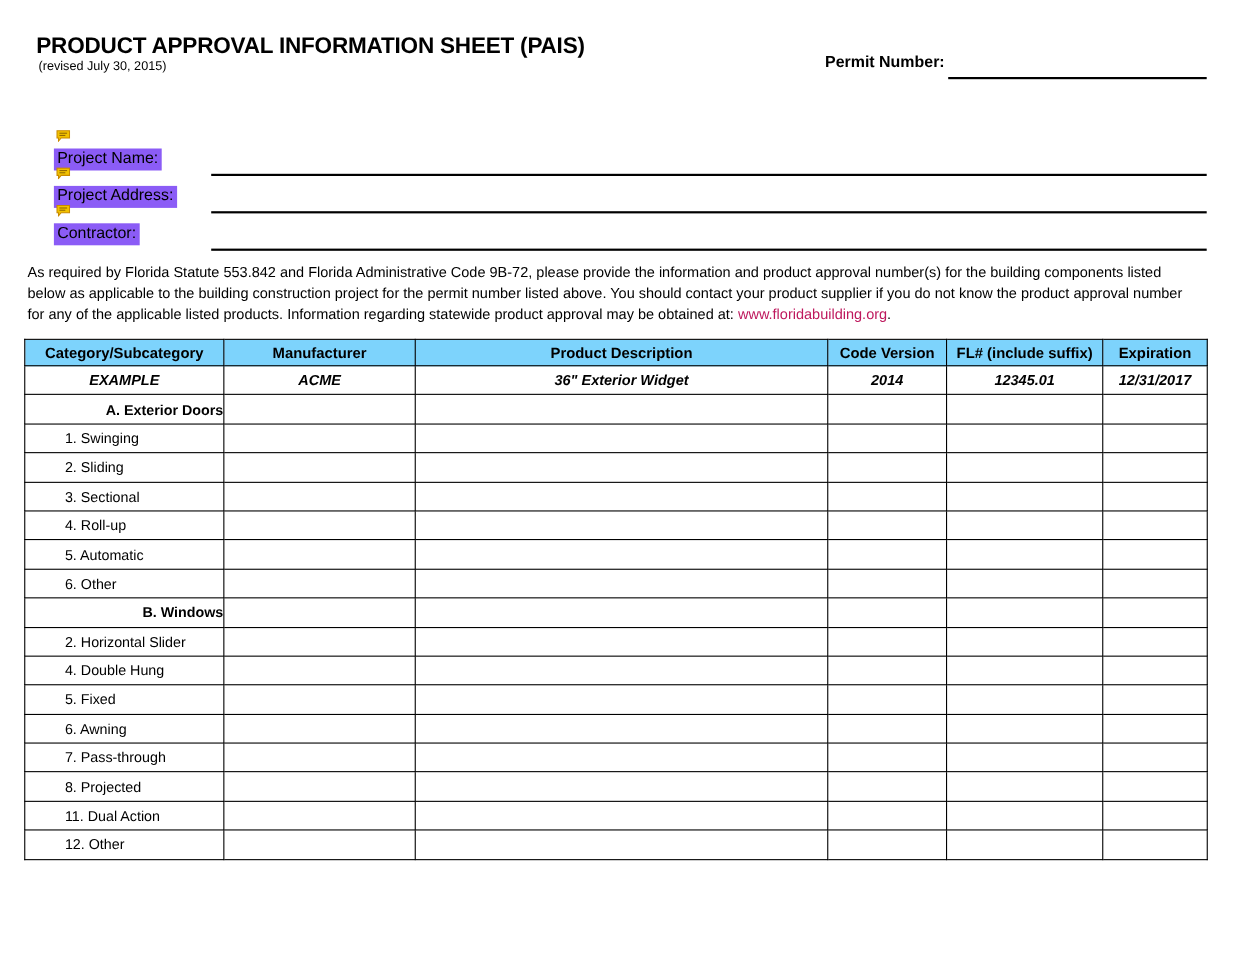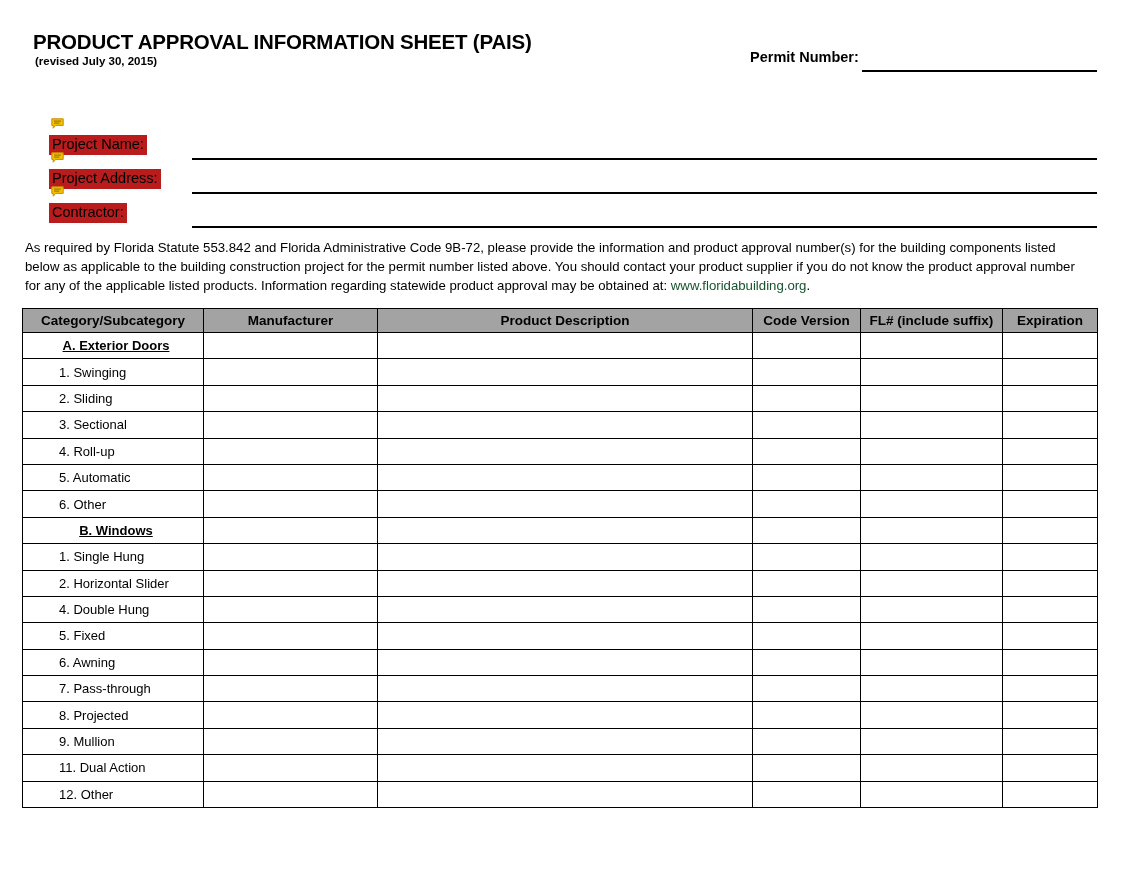--- a/index.html
+++ b/index.html
@@ -26,42 +26,42 @@
     font-size: 20.5px;
     font-weight: bold;
     letter-spacing: -0.2px;
     white-space: nowrap;
   }
   .doc-subtitle {
     position: absolute;
     left: 35px;
     top: 55px;
     font-size: 11.5px;
-    font-weight: bold;
+    font-weight: normal;
     white-space: nowrap;
   }
   .permit-label {
     position: absolute;
     left: 750px;
     top: 49px;
     font-size: 14.5px;
     white-space: nowrap;
     font-weight: bold;
   }
   .permit-rule {
     position: absolute;
     left: 862px;
     top: 70px;
     width: 235px;
     border-bottom: 2.2px solid #000;
   }
   .field-label {
     position: absolute;
     font-size: 14.5px;
-    background: #b91c1c;
+    background: #8b5cf6;
     padding: 1px 3px 2px 3px;
     white-space: nowrap;
     line-height: 1.15;
   }
   .comment-marker {
     position: absolute;
     width: 13px;
     height: 11px;
     line-height: 0;
   }
@@ -76,58 +76,57 @@
   .intro {
     position: absolute;
     left: 25px;
     top: 238px;
     width: 1061px;
     font-size: 13.2px;
     line-height: 19.2px;
     text-align: left;
   }
   .intro a, .intro .link {
-    color: #14532d;
+    color: #be185d;
     text-decoration: none;
   }
 
   
   .pais-table {
     position: absolute;
     left: 22px;
     top: 308px;
     width: 1075px;
     border-collapse: collapse;
     table-layout: fixed;
     font-size: 13px;
   }
   .pais-table th, .pais-table td {
     border: 1.6px solid #000;
     padding: 0;
     height: 25.4px;
     vertical-align: middle;
   }
   .pais-table thead th {
-    background: #a3a3a3;
+    background: #7dd3fc;
     font-weight: bold;
     text-align: center;
     font-size: 13.5px;
     height: 23px;
   }
   .row-example td {
     font-weight: bold;
     font-style: italic;
     text-align: center;
     font-size: 13.2px;
   }
   .cat-head {
     font-weight: bold;
-    text-align: center;
+    text-align: right;
     padding-left: 6px !important;
-    text-decoration: underline;
   }
   .cat-sub {
     text-align: left;
     padding-left: 36px !important;
   }
   td.blank { background: #ffffff; }
 
   
   col.c-cat  { width: 181px; }
   col.c-man  { width: 174px; }
@@ -183,20 +182,28 @@
       <tr>
         <th>Category/Subcategory</th>
         <th>Manufacturer</th>
         <th>Product Description</th>
         <th>Code Version</th>
         <th>FL# (include suffix)</th>
         <th>Expiration</th>
       </tr>
     </thead>
     <tbody id="table-body">
+        <tr class="row-example">
+          <td>EXAMPLE</td>
+          <td>ACME</td>
+          <td>36" Exterior Widget</td>
+          <td>2014</td>
+          <td>12345.01</td>
+          <td>12/31/2017</td>
+        </tr>
         <tr>
           <td class="cat-head">A. Exterior Doors</td>
           <td class="blank"></td>
           <td class="blank"></td>
           <td class="blank"></td>
           <td class="blank"></td>
           <td class="blank"></td>
         </tr>
         <tr>
           <td class="cat-sub">1. Swinging</td>
@@ -248,28 +255,20 @@
         </tr>
         <tr>
           <td class="cat-head">B. Windows</td>
           <td class="blank"></td>
           <td class="blank"></td>
           <td class="blank"></td>
           <td class="blank"></td>
           <td class="blank"></td>
         </tr>
         <tr>
-          <td class="cat-sub">1. Single Hung</td>
-          <td class="blank"></td>
-          <td class="blank"></td>
-          <td class="blank"></td>
-          <td class="blank"></td>
-          <td class="blank"></td>
-        </tr>
-        <tr>
           <td class="cat-sub">2. Horizontal Slider</td>
           <td class="blank"></td>
           <td class="blank"></td>
           <td class="blank"></td>
           <td class="blank"></td>
           <td class="blank"></td>
         </tr>
         <tr>
           <td class="cat-sub">4. Double Hung</td>
           <td class="blank"></td>
@@ -297,28 +296,20 @@
         <tr>
           <td class="cat-sub">7. Pass-through</td>
           <td class="blank"></td>
           <td class="blank"></td>
           <td class="blank"></td>
           <td class="blank"></td>
           <td class="blank"></td>
         </tr>
         <tr>
           <td class="cat-sub">8. Projected</td>
-          <td class="blank"></td>
-          <td class="blank"></td>
-          <td class="blank"></td>
-          <td class="blank"></td>
-          <td class="blank"></td>
-        </tr>
-        <tr>
-          <td class="cat-sub">9. Mullion</td>
           <td class="blank"></td>
           <td class="blank"></td>
           <td class="blank"></td>
           <td class="blank"></td>
           <td class="blank"></td>
         </tr>
         <tr>
           <td class="cat-sub">11. Dual Action</td>
           <td class="blank"></td>
           <td class="blank"></td>

